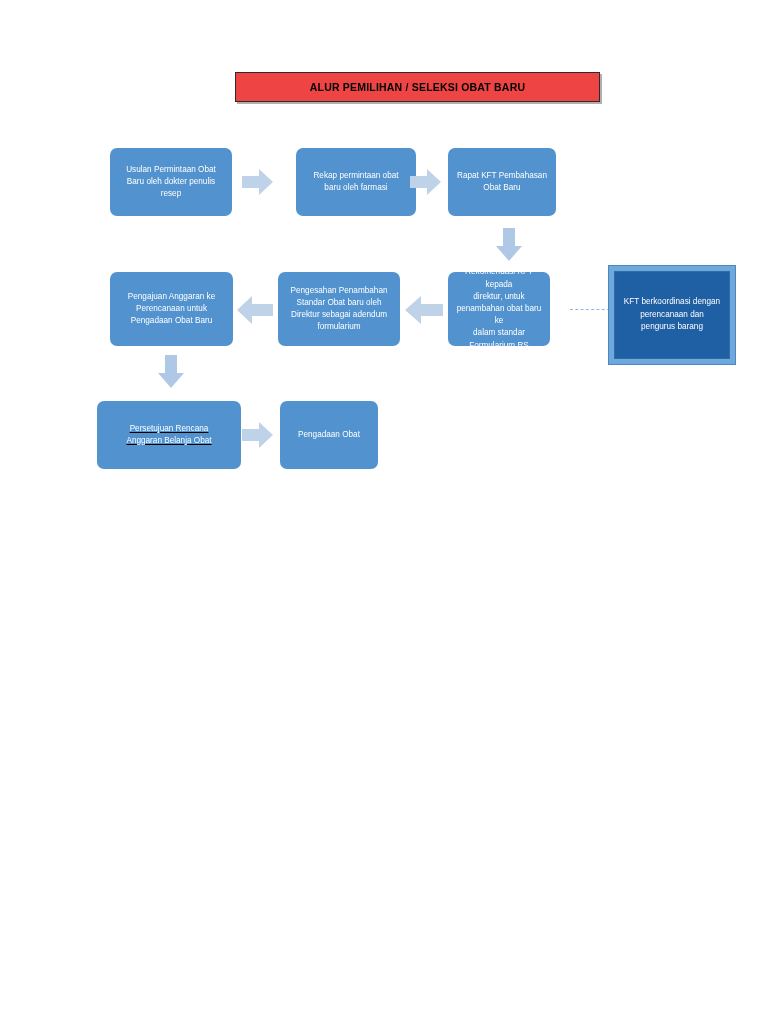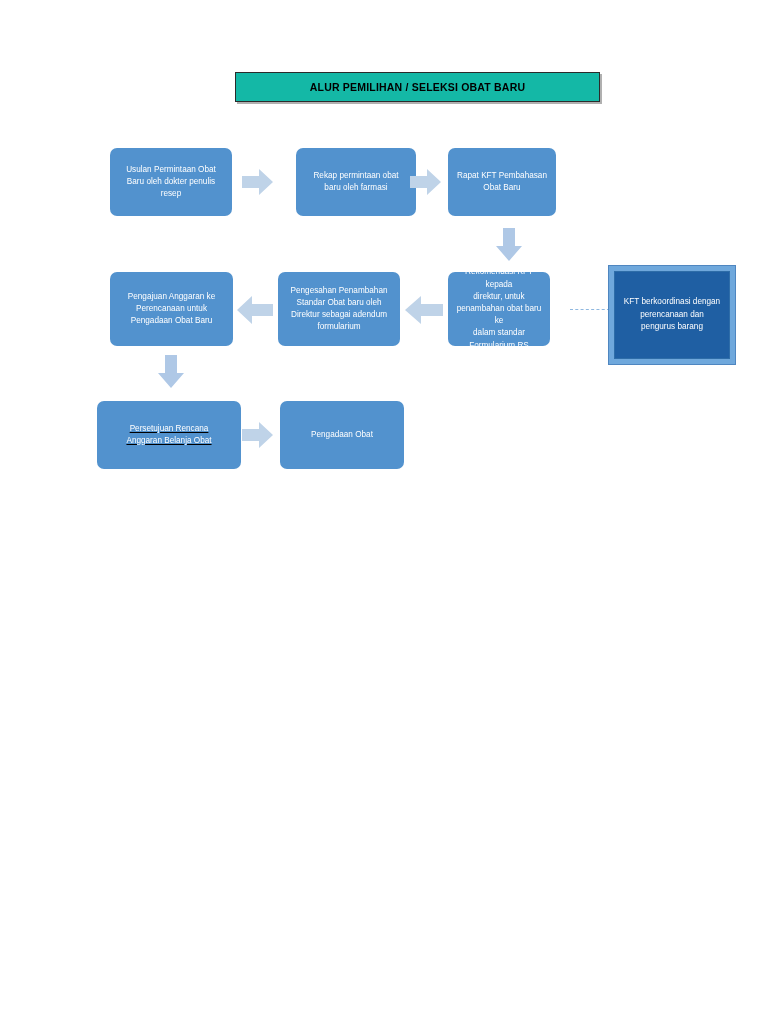--- a/index.html
+++ b/index.html
@@ -16,21 +16,21 @@
   }
 
   
   #title-box {
     position: absolute;
     left: 235px;
     top: 72px;
     width: 365px;
     height: 30px;
     border: 1.5px solid #2b2b2b;
-    background: #14b8a6;
+    background: #ef4444;
     box-sizing: border-box;
     display: flex;
     align-items: center;
     justify-content: center;
     box-shadow: 2px 2px 0 rgba(80,80,80,0.45);
   }
   #title-box .title-text {
     font-size: 10.5px;
     font-weight: bold;
     color: #000000;
@@ -192,15 +192,15 @@
   <span class="node-text">Persetujuan Rencana
 Anggaran Belanja Obat</span>
 </div>
 
 <div class="arrow" style="left:242px; top:420px;">
   <svg width="32" height="30" viewBox="0 0 32 30">
     <polygon points="0,9 17,9 17,2 31,15 17,28 17,21 0,21" fill="#BFD3E8"></polygon>
   </svg>
 </div>
 
-<div class="node" id="node-9" style="left:280px; top:401px; width:124px; height:68px;">
+<div class="node" id="node-9" style="left:280px; top:401px; width:98px; height:68px;">
   <span class="node-text">Pengadaan Obat</span>
 </div>
 
 </body></html>

